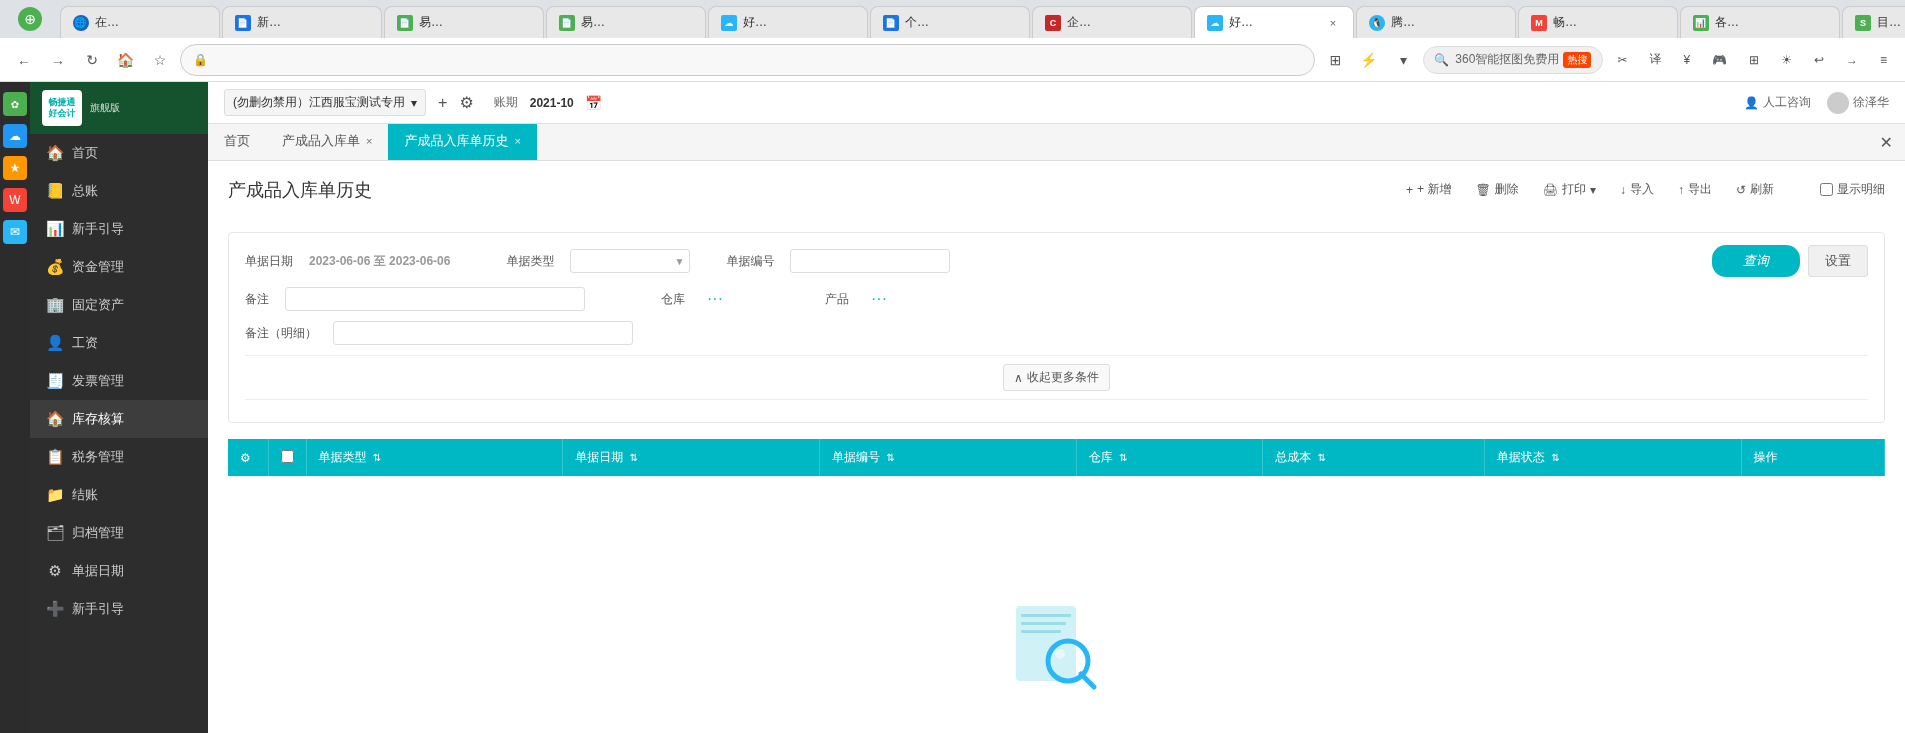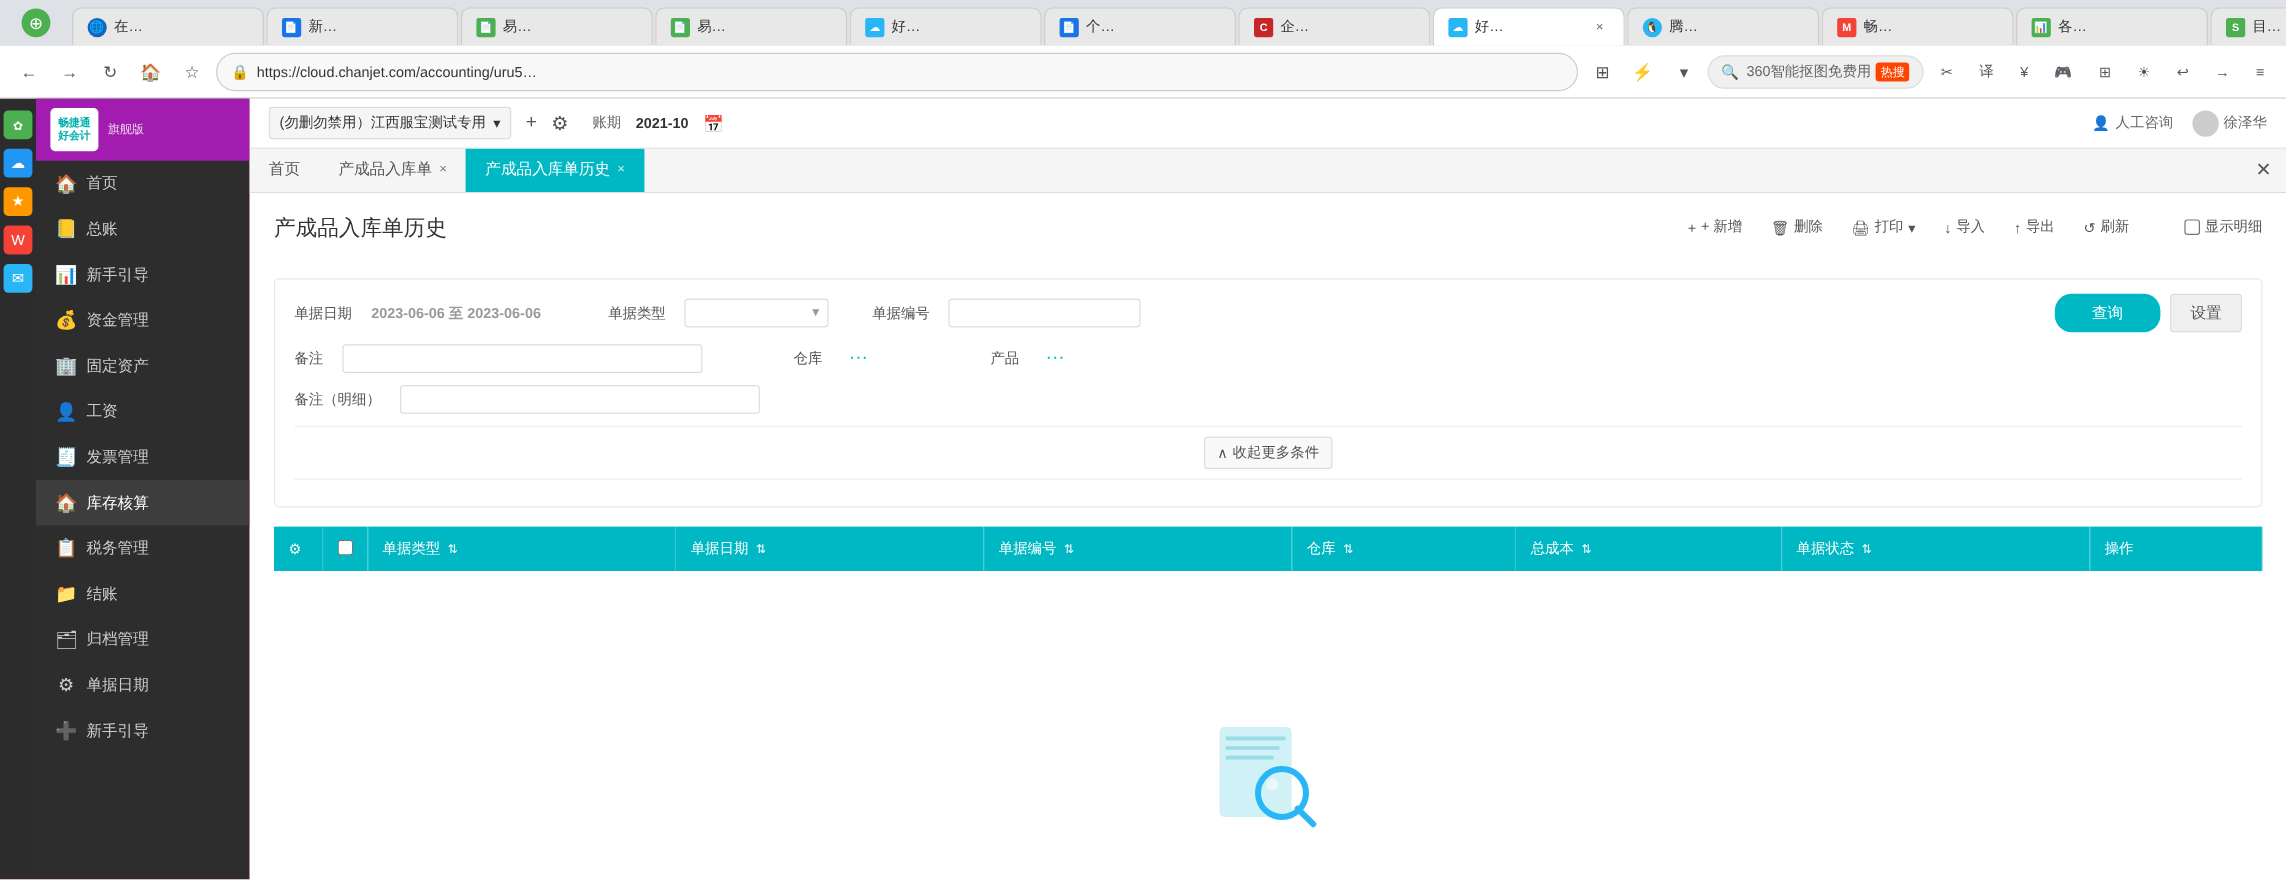--- a/index.html
+++ b/index.html
@@ -26,29 +26,29 @@
 
     
     .app-content { display: flex; flex: 1; overflow: hidden; }
 
     
     .app-launcher { width: 30px; background: #2c2c2c; display: flex; flex-direction: column; align-items: center; padding: 10px 0; gap: 8px; }
     .launcher-icon { width: 24px; height: 24px; border-radius: 4px; display: flex; align-items: center; justify-content: center; font-size: 14px; cursor: pointer; }
 
     
     .sidebar { width: 178px; background: #2d2d2d; color: #ccc; display: flex; flex-direction: column; }
-    .sidebar-header { background: #a21caf; padding: 8px 12px; display: flex; align-items: center; gap: 8px; }
+    .sidebar-header { background: #14532d; padding: 8px 12px; display: flex; align-items: center; gap: 8px; }
     .sidebar-logo { background: #fff; border-radius: 4px; width: 40px; height: 36px; display: flex; align-items: center; justify-content: center; font-size: 10px; font-weight: bold; color: #00b0b0; }
     .sidebar-subtitle { color: rgba(255,255,255,0.8); font-size: 10px; }
     .sidebar-item { display: flex; align-items: center; gap: 8px; padding: 10px 16px; cursor: pointer; color: #ccc; font-size: 13px; }
     .sidebar-item.active { background: #3d3d3d; color: #fff; }
     .sidebar-item-icon { font-size: 15px; width: 18px; text-align: center; }
 
     
-    .main-content { flex: 1; display: flex; flex-direction: column; background: #fca5a5; overflow: hidden; }
+    .main-content { flex: 1; display: flex; flex-direction: column; background: #737373; overflow: hidden; }
 
     
     .top-bar { background: #fff; height: 42px; display: flex; align-items: center; padding: 0 16px; border-bottom: 1px solid #e0e0e0; gap: 12px; }
     .company-select { display: flex; align-items: center; gap: 6px; font-size: 12px; color: #333; background: #f5f5f5; border: 1px solid #ddd; border-radius: 3px; padding: 4px 8px; cursor: pointer; }
     .period-label { font-size: 12px; color: #666; margin-left: 8px; }
     .period-value { font-size: 12px; color: #333; font-weight: bold; }
     .top-bar-right { margin-left: auto; display: flex; align-items: center; gap: 16px; }
     .user-service { display: flex; align-items: center; gap: 4px; font-size: 12px; color: #666; cursor: pointer; }
 
     
@@ -73,21 +73,21 @@
     .filter-label { font-size: 12px; color: #555; white-space: nowrap; }
     .date-filter { display: flex; align-items: center; gap: 6px; }
     .date-btn { padding: 3px 8px; font-size: 12px; color: #555; cursor: pointer; border-radius: 3px; border: 1px solid transparent; }
     .date-btn.active { background: #00b8c4; color: #fff; border-radius: 10px; border-color: transparent; }
     .date-range { font-size: 12px; color: #999; }
     .filter-select { border: 1px solid #ddd; border-radius: 3px; padding: 4px 24px 4px 8px; font-size: 12px; background: #fff; appearance: none; cursor: pointer; min-width: 120px; }
     .filter-input { border: 1px solid #ddd; border-radius: 3px; padding: 4px 8px; font-size: 12px; width: 200px; }
     .filter-dots { color: #00b8c4; font-size: 16px; cursor: pointer; padding: 0 6px; }
     .collapse-btn { display: flex; align-items: center; gap: 4px; font-size: 12px; color: #555; cursor: pointer; border: 1px solid #ddd; border-radius: 3px; padding: 4px 10px; background: #f9f9f9; }
 
-    .search-btn { background: #00b8c4; color: #fff; border: none; border-radius: 14px; padding: 6px 31px; font-size: 13px; cursor: pointer; }
+    .search-btn { background: #00b8c4; color: #fff; border: none; border-radius: 14px; padding: 6px 31px; font-size: 13px; cursor: pointer; font-style: italic; }
     .setting-btn { background: #f0f0f0; color: #555; border: 1px solid #ddd; border-radius: 3px; padding: 6px 16px; font-size: 13px; cursor: pointer; }
 
     
     .data-table { width: 100%; border-collapse: collapse; }
     .data-table thead tr { background: #00b8c4; color: #fff; }
     .data-table thead th { padding: 10px 12px; font-size: 12px; font-weight: normal; text-align: left; white-space: nowrap; border-right: 1px solid rgba(255,255,255,0.2); }
     .data-table thead th .sort-arrows { font-size: 10px; margin-left: 3px; }
     .th-checkbox { width: 36px; text-align: center; }
     .th-gear { width: 40px; text-align: center; }
     .th-ops { text-align: right; }
@@ -170,21 +170,20 @@
   </div>
 
   <div class="browser-toolbar">
     <div class="nav-btn">←</div>
     <div class="nav-btn">→</div>
     <div class="nav-btn">↻</div>
     <div class="nav-btn">🏠</div>
     <div class="nav-btn">☆</div>
     <div class="address-bar">
       <span class="lock">🔒</span>
-      <span class="address-url">https://cloud.chanjet.com/accounting/uru5…</span>
     </div>
     <div class="nav-btn">⊞</div>
     <div class="nav-btn">⚡</div>
     <div class="nav-btn">▾</div>
     <div class="search-bar">
       <span>🔍</span>
       <span style="margin-left:6px;font-size:12px;color:#666;">360智能抠图免费用</span>
       <span class="hot-tag">热搜</span>
     </div>
     <div class="toolbar-icon-btn">✂</div>

